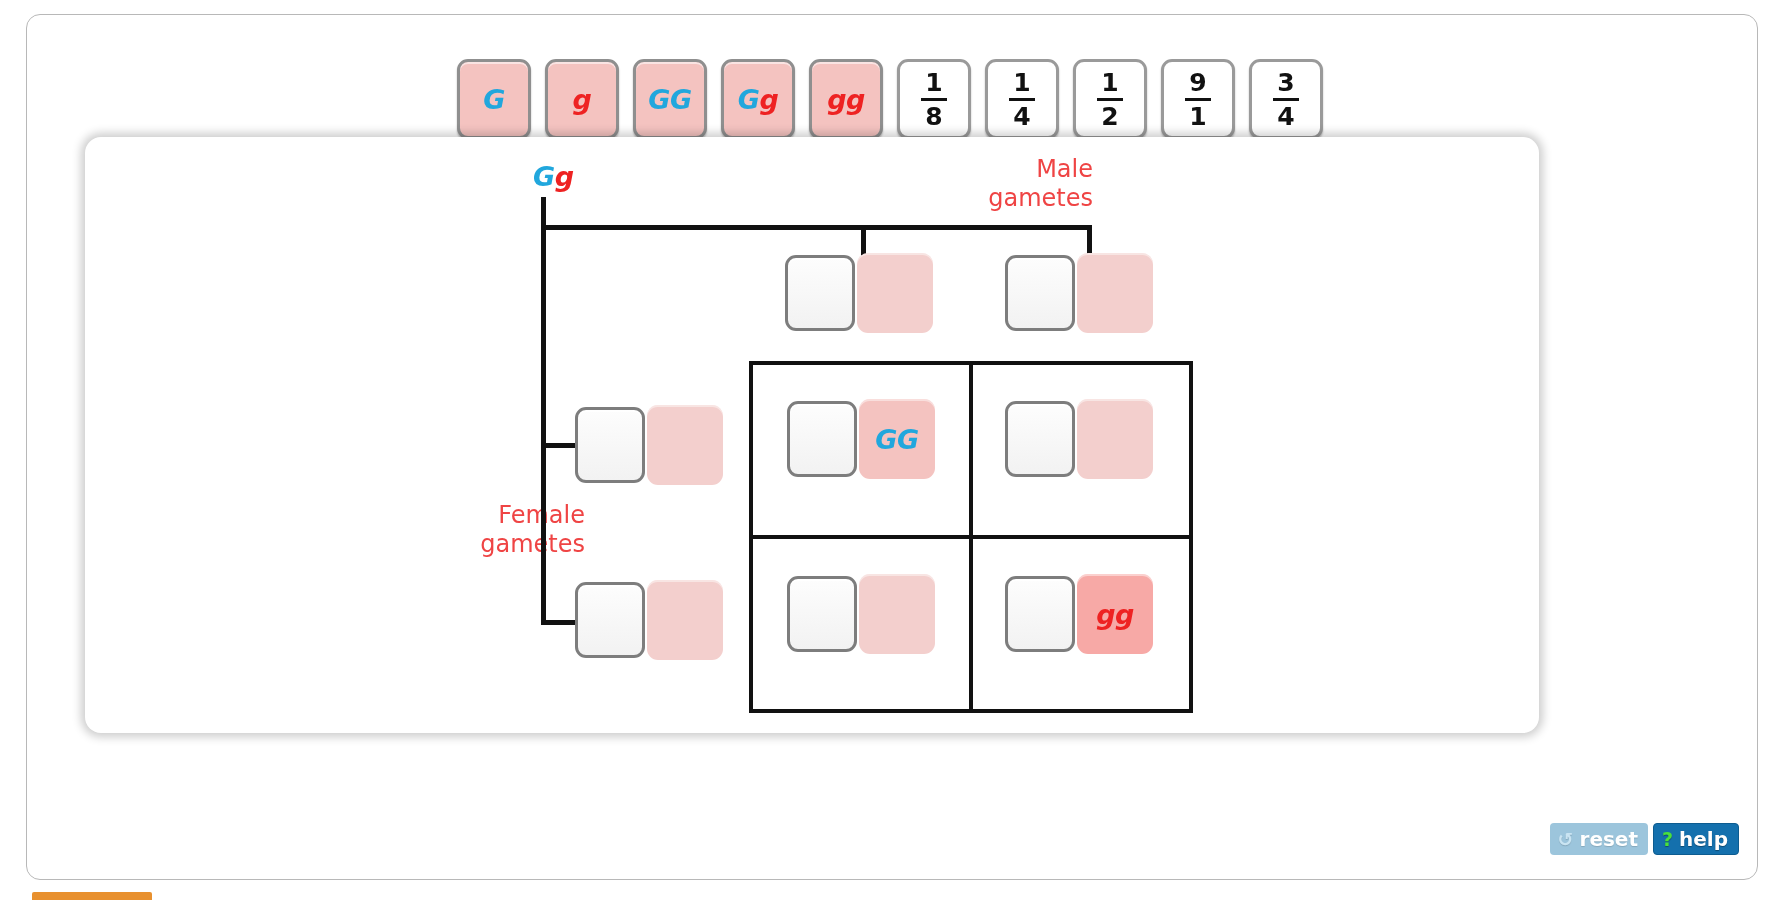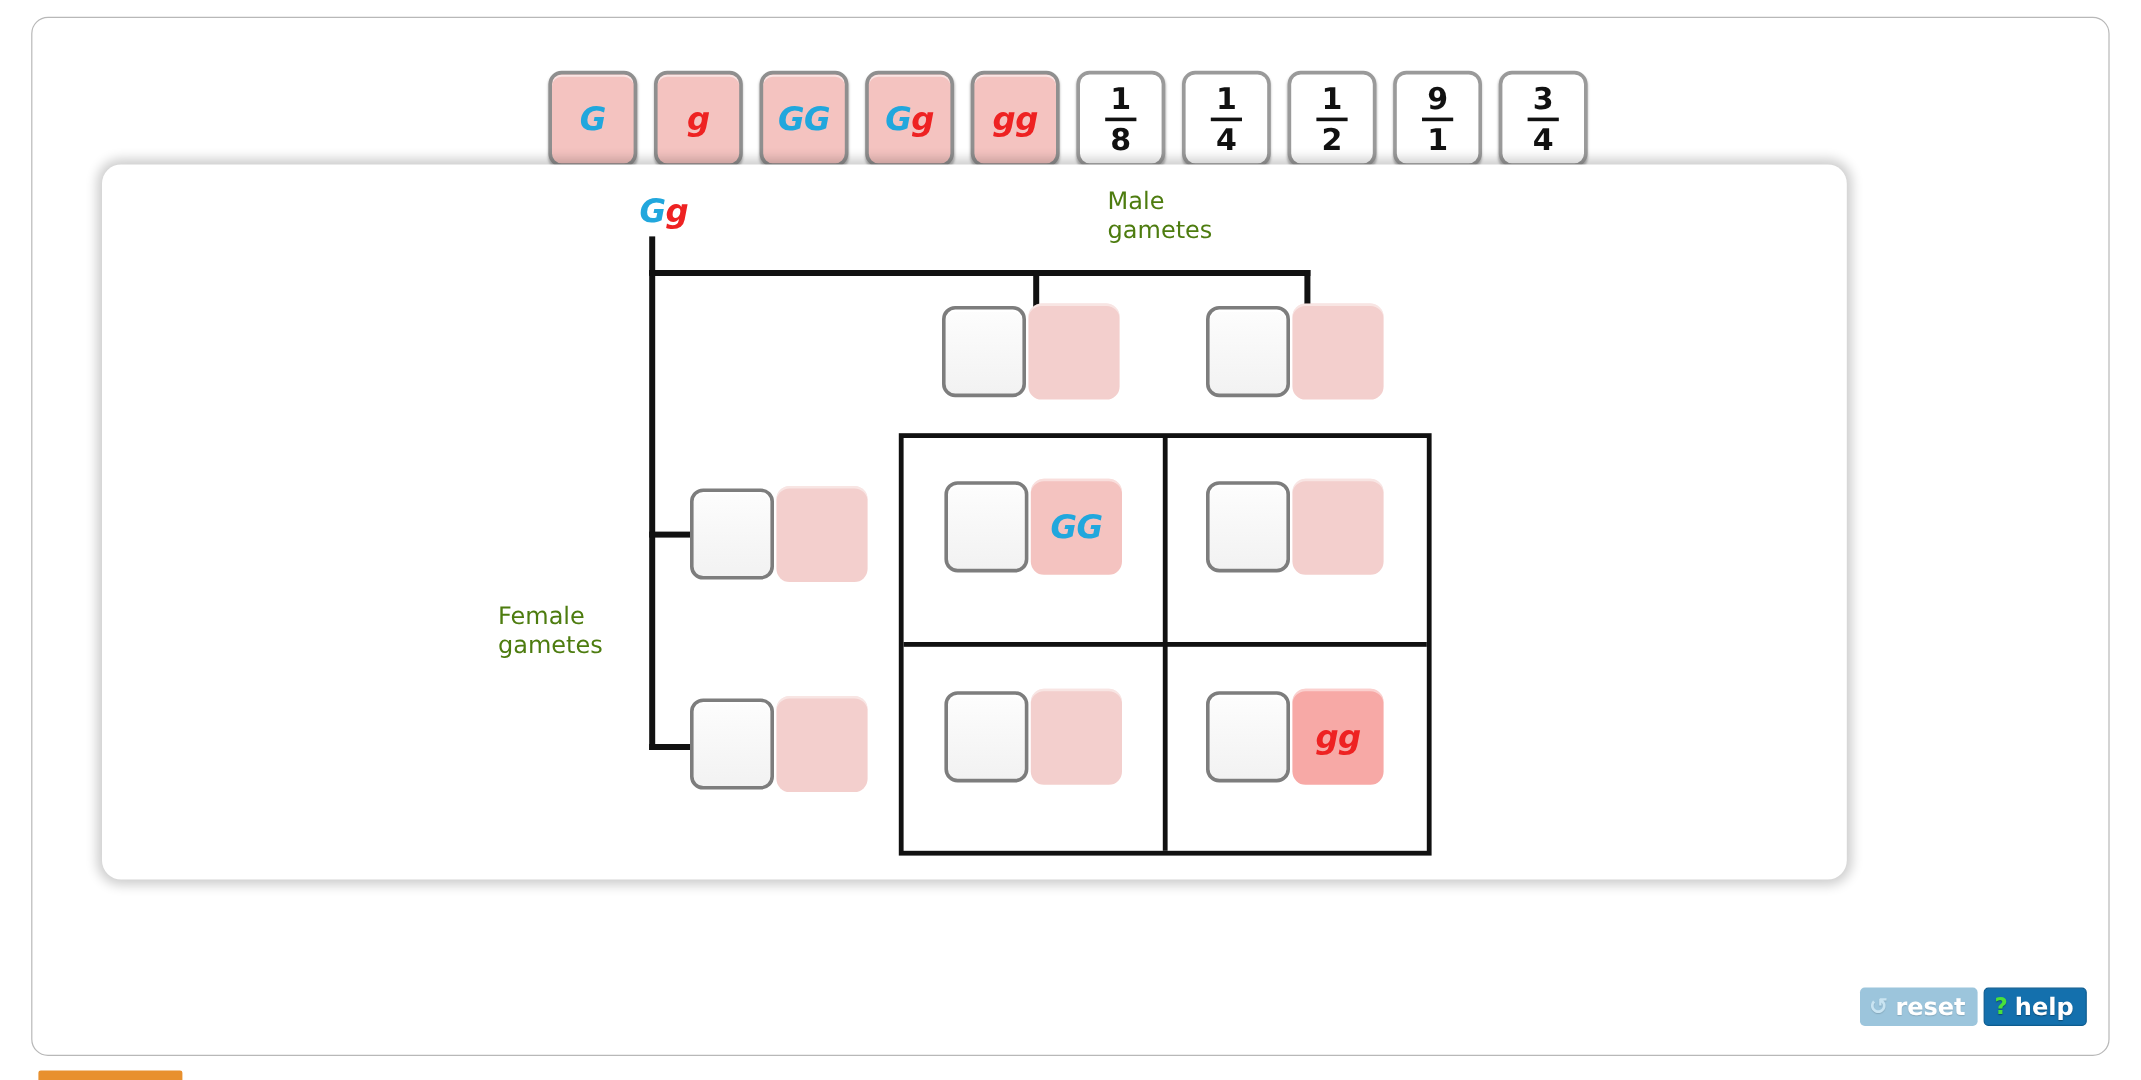--- a/index.html
+++ b/index.html
@@ -96,23 +96,23 @@
     background: #ffffff;
     border-radius: 16px;
     box-shadow: 0 0 10px 4px rgba(0,0,0,.20);
     overflow: hidden;
   }
 
   
   .plain-label {
     position: absolute;
     font-family: "DejaVu Sans", sans-serif;
-    font-size: 20px;
-    color: #4d7c0f;
-    text-align: left;
+    font-size: 24px;
+    color: #ef4444;
+    text-align: right;
     line-height: 1.22;
     white-space: pre-line;
   }
   #male-label  { left: 838px; top: 18px; width: 170px; }
   #female-label{ left: 330px; top: 364px; width: 170px; }
 
   #parent-genotype {
     position: absolute;
     left: 448px;
     top: 24px;

